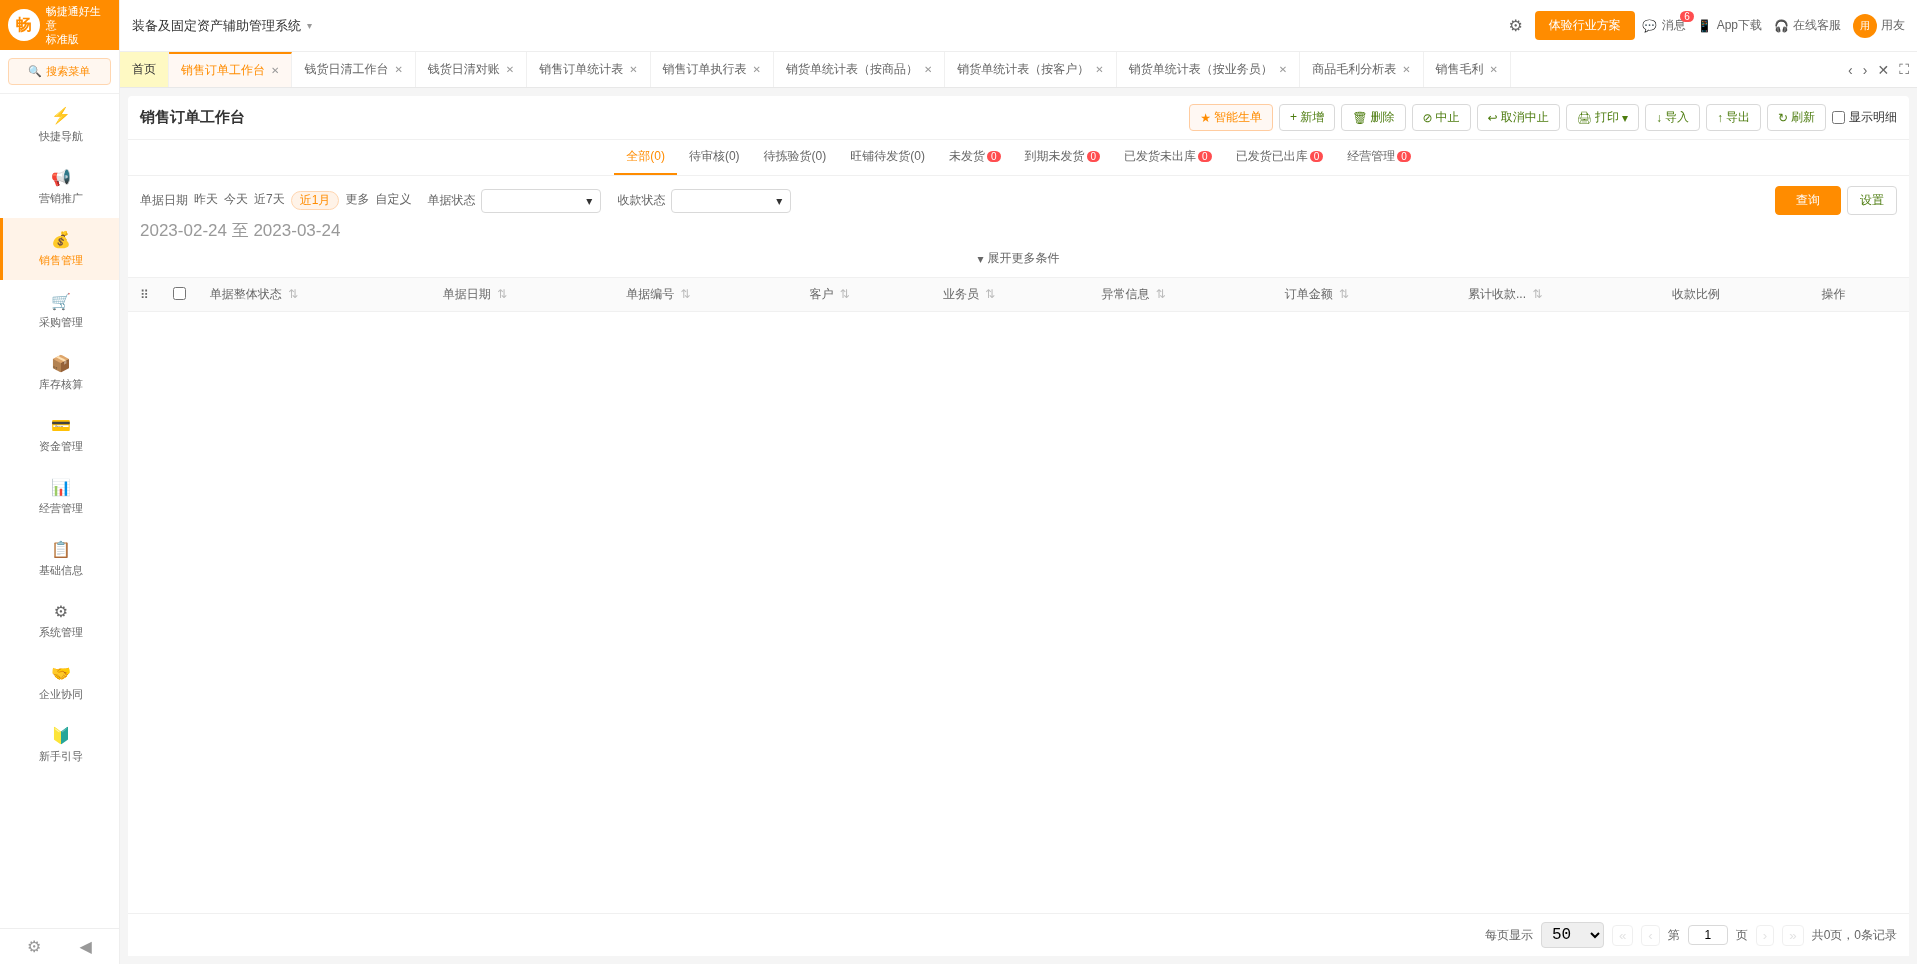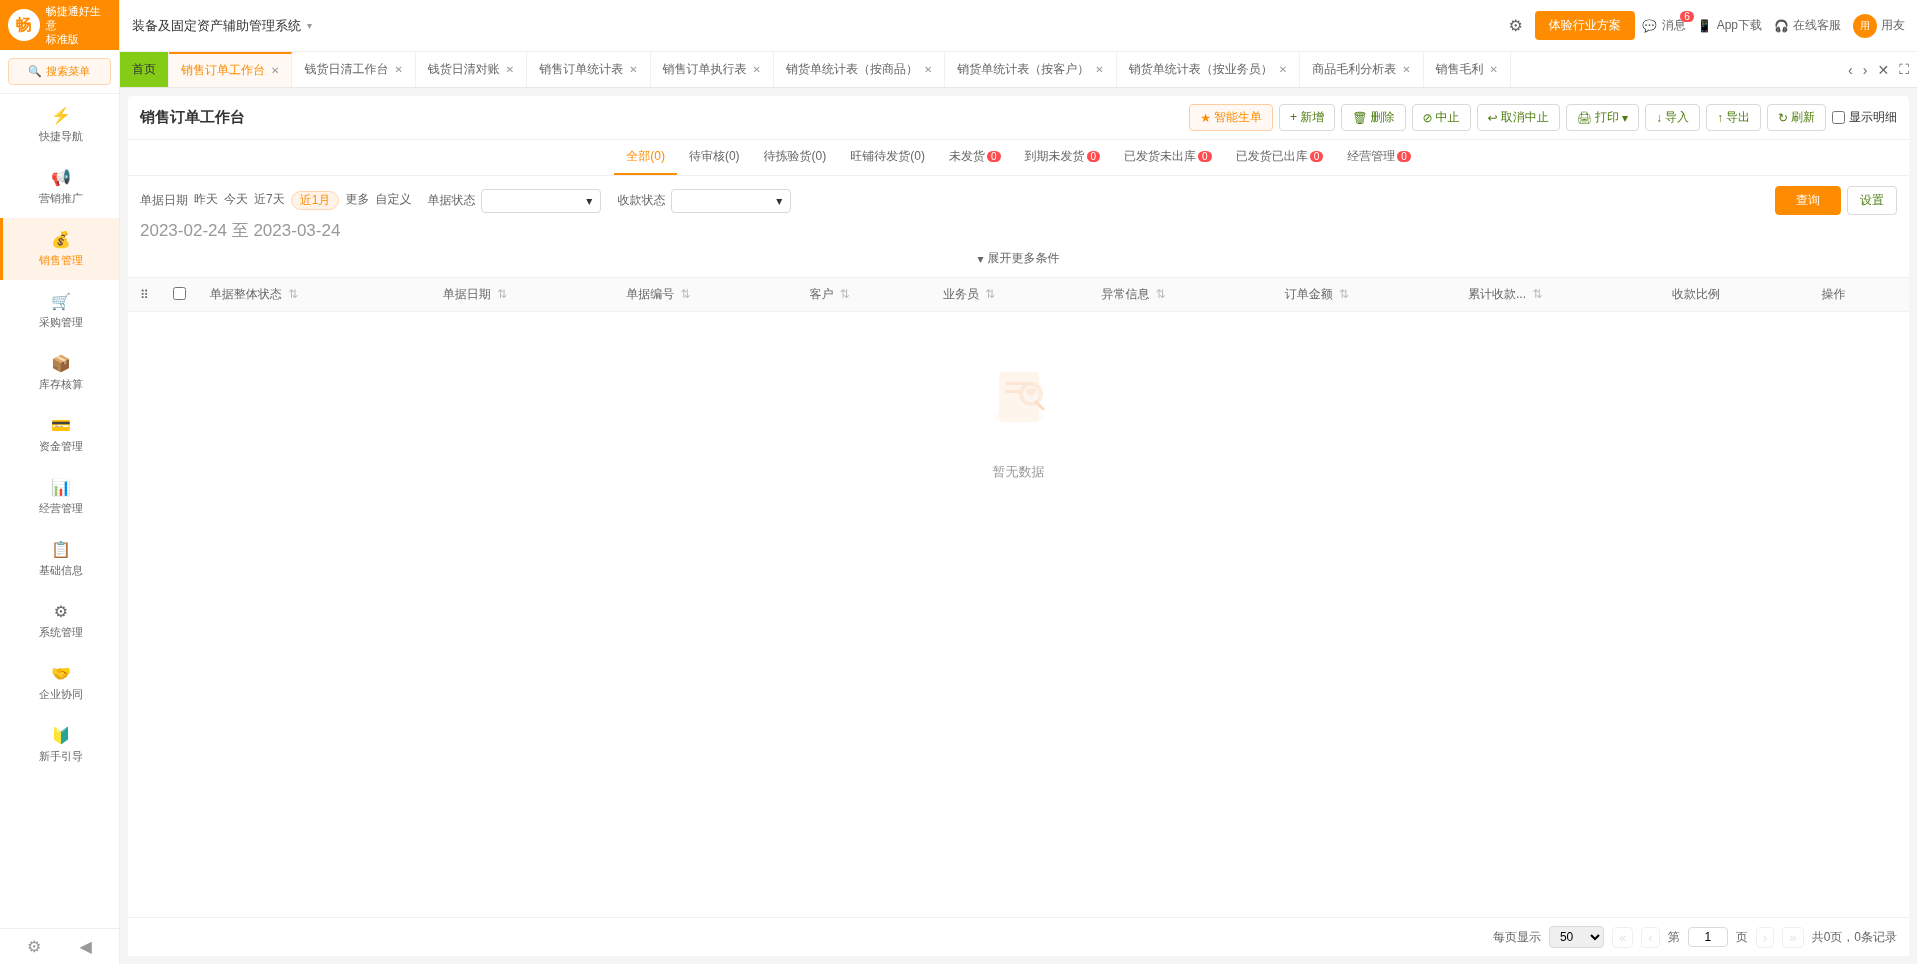--- a/index.html
+++ b/index.html
@@ -31,21 +31,21 @@
     .topbar-solution-btn { background: #ff8c00; color: #fff; border: none; border-radius: 4px; padding: 6px 14px; cursor: pointer; font-size: 12px; }
     .topbar-right { display: flex; align-items: center; gap: 12px; margin-left: auto; }
     .topbar-msg { display: flex; align-items: center; gap: 4px; cursor: pointer; color: #666; font-size: 12px; position: relative; }
     .badge { background: #ff4d4f; color: #fff; border-radius: 8px; padding: 0 4px; font-size: 10px; position: absolute; top: -6px; right: -8px; }
     .topbar-user { display: flex; align-items: center; gap: 4px; cursor: pointer; color: #666; }
     .user-avatar { width: 24px; height: 24px; background: #ff8c00; border-radius: 50%; display: flex; align-items: center; justify-content: center; color: #fff; font-size: 10px; }
 
     
     .tabbar { background: #fff; border-bottom: 1px solid #e8e8e8; display: flex; align-items: center; overflow: hidden; height: 36px; }
     .tab { padding: 0 12px; height: 36px; display: flex; align-items: center; gap: 6px; cursor: pointer; font-size: 12px; color: #666; border-right: 1px solid #f0f0f0; white-space: nowrap; flex-shrink: 0; }
-    .tab.home { background: #84cc16; color: #333; }
+    .tab.home { background: #fef9c3; color: #333; }
     .tab.active { background: #fff8f3; color: #ff8c00; border-top: 2px solid #ff8c00; }
     .tab-close { color: #999; font-size: 10px; cursor: pointer; }
     .tab-nav { display: flex; align-items: center; padding: 0 4px; gap: 2px; margin-left: auto; }
     .tab-nav-btn { background: none; border: none; cursor: pointer; color: #666; font-size: 14px; padding: 2px 4px; }
 
     
     .content { flex: 1; overflow: hidden; display: flex; flex-direction: column; background: #f5f5f5; padding: 8px; }
 
     
     .page-header { background: #fff; padding: 8px 12px; border-radius: 4px 4px 0 0; display: flex; align-items: center; justify-content: space-between; border-bottom: 1px solid #f0f0f0; }
@@ -92,21 +92,21 @@
     .checkbox-col { width: 30px; }
     .drag-col { width: 30px; color: #ccc; }
 
     
     .empty-state { flex: 1; display: flex; flex-direction: column; align-items: center; justify-content: center; padding: 40px; }
     .empty-icon { font-size: 80px; margin-bottom: 12px; opacity: 0.4; color: #ff8c00; }
     .empty-text { color: #999; font-size: 13px; }
 
     
     .pagination { padding: 8px 12px; display: flex; align-items: center; justify-content: flex-end; gap: 8px; border-top: 1px solid #f0f0f0; font-size: 12px; color: #666; }
-    .page-size-select { border: 1px solid #d9d9d9; border-radius: 4px; padding: 2px 6px; font-size: 12px; }
+    .page-size-select { border: 1px solid #d9d9d9; border-radius: 4px; padding: 2px 6px; font-size: 16px; font-family: Liberation Mono, monospace; }
     .page-btn { border: 1px solid #d9d9d9; border-radius: 4px; padding: 2px 6px; cursor: pointer; background: #fff; }
     .page-btn:disabled { opacity: 0.4; cursor: not-allowed; }
     .page-input { border: 1px solid #d9d9d9; border-radius: 4px; padding: 2px 4px; width: 40px; text-align: center; font-size: 12px; }
 
     
     .scroll-container { overflow-x: auto; flex: 1; }
     ::-webkit-scrollbar { height: 6px; width: 6px; }
     ::-webkit-scrollbar-track { background: #f1f1f1; }
     ::-webkit-scrollbar-thumb { background: #ccc; border-radius: 3px; }
   </style>
@@ -434,35 +434,20 @@
               </th>
               <th>
                 <span>操作</span>
               </th>
             </tr>
           </thead>
           <tbody>
           </tbody>
         </table>
 
-        <div class="empty-state">
-          <div class="empty-icon">
-            <svg width="80" height="80" viewBox="0 0 80 80" fill="none">
-              <ellipse cx="40" cy="65" rx="25" ry="6" fill="#fde8d0" opacity="0.5"></ellipse>
-              <rect x="20" y="20" width="40" height="50" rx="4" fill="#fde8d0"></rect>
-              <rect x="26" y="30" width="28" height="3" rx="1.5" fill="#f5a96d" opacity="0.6"></rect>
-              <rect x="26" y="38" width="20" height="3" rx="1.5" fill="#f5a96d" opacity="0.6"></rect>
-              <circle cx="52" cy="42" r="12" fill="#f5c49a" opacity="0.8"></circle>
-              <circle cx="52" cy="42" r="8" fill="#fff" opacity="0.6"></circle>
-              <line x1="57" y1="50" x2="64" y2="57" stroke="#f5a96d" stroke-width="3" stroke-linecap="round"></line>
-              <path d="M 46 38 Q 52 34 58 38 Q 52 50 46 38 Z" fill="#f5a96d" opacity="0.5"></path>
-            </svg>
-          </div>
-          <span class="empty-text">暂无数据</span>
-        </div>
       </div>
 
       <div class="pagination">
         <span>每页显示</span>
         <select class="page-size-select">
           <option>10</option>
           <option>20</option>
           <option selected="">50</option>
           <option>100</option>
         </select>

